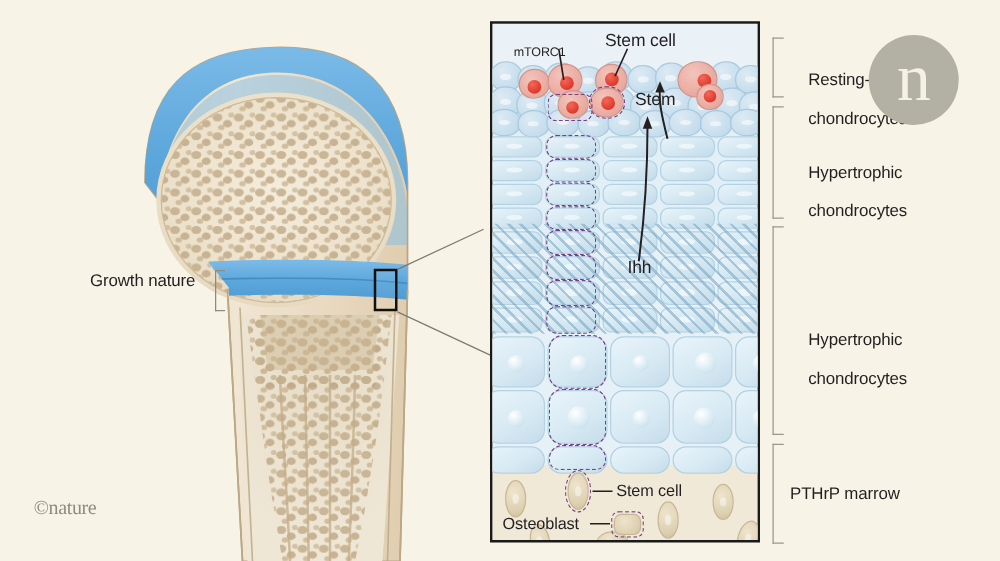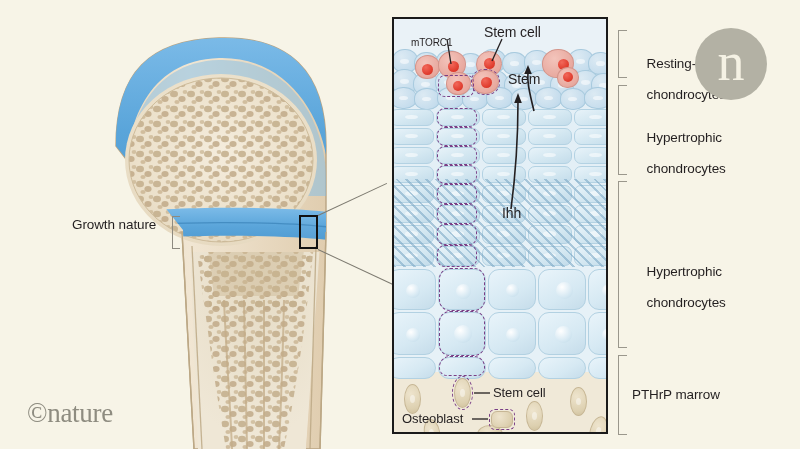--- a/index.html
+++ b/index.html
@@ -29,21 +29,21 @@
     display:flex; align-items:center; justify-content:center;
   }
   #nature-logo span{
     font-family:"Liberation Serif", serif;
     color:#f5f2e4; font-size:54px; line-height:54px;
     margin-top:-4px;
   }
   #copyright {
     position:absolute; left:27px; top:398px;
     font-family:"Liberation Serif", serif;
-    font-size:27px; color:#8e8c80; letter-spacing:-0.3px;
+    font-size:16px; color:#8e8c80; letter-spacing:-0.3px;
   }
 
   
   #inset {
     position:absolute; left:392px; top:17px;
     width:216px; height:417px;
     border:2.5px solid #1a1a1a;
     background:#f0ece0;
     overflow:hidden;
   }

